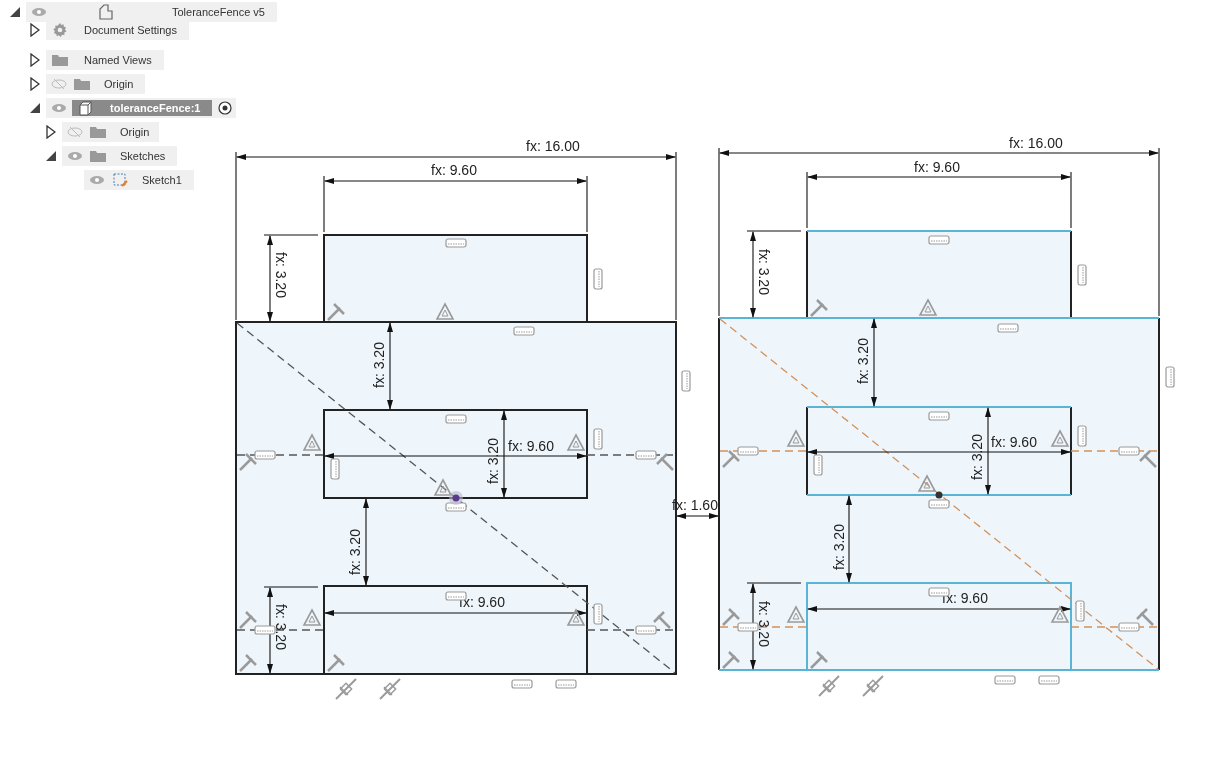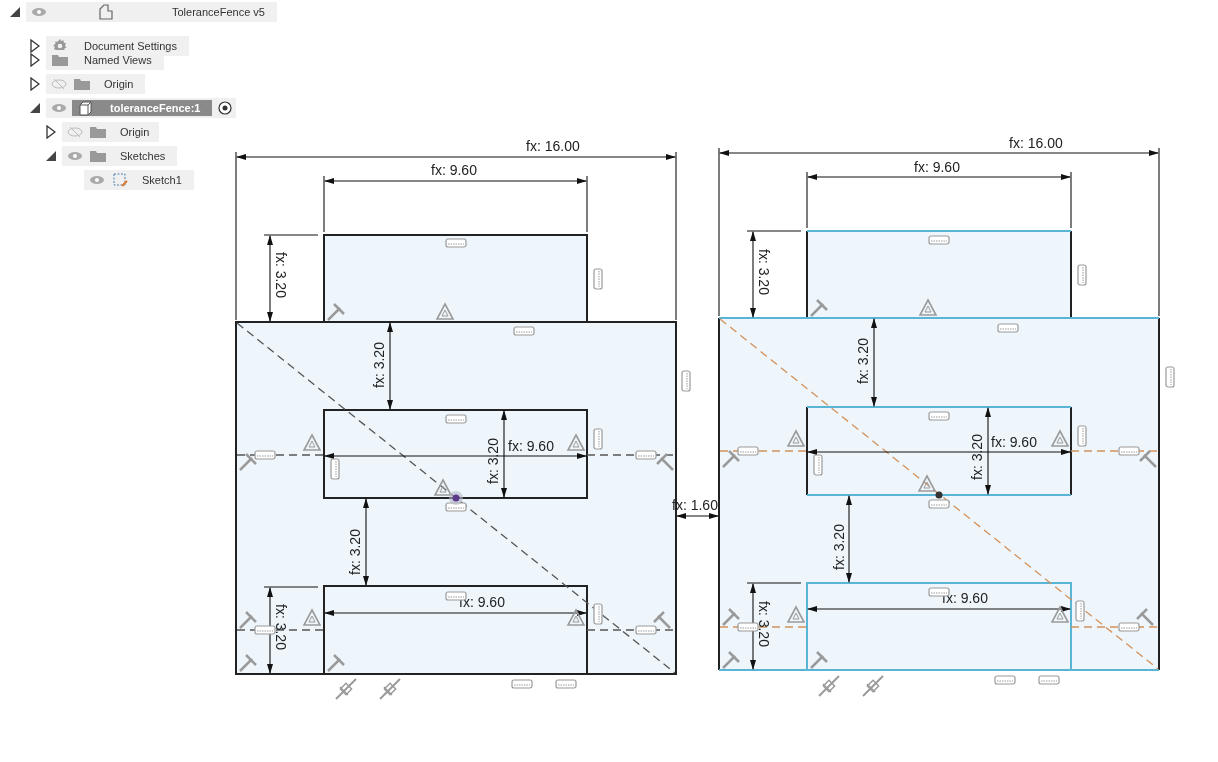--- a/index.html
+++ b/index.html
@@ -37,21 +37,21 @@
         </span>
       <span class="ico">
         <svg width="16" height="16">
             <path d="M2 15 V5 L6 1 H10 V7 H14 V15 Z" fill="none" stroke="#666" stroke-width="1.2"></path>
           </svg>
         </span>
       <span class="label">ToleranceFence v5</span>
     </span>
   </div>
 
-  <div class="row" style="left:28px; top:36px;">
+  <div class="row" style="left:28px; top:20px;">
     <span class="expander">
       <svg width="10" height="14">
           <polygon points="1,1 9,7 1,13" fill="none" stroke="#333" stroke-width="1.3"></polygon>
         </svg>
       </span>
     <span class="pill" style="padding-right:12px;">
       <span class="ico" style="margin-right:12px;">
         <svg width="16" height="16" viewBox="0 0 16 16">
             <path d="M8 1 L9.2 3 L11.5 2.3 L11.8 4.6 L14 5.5 L13 7.6 L14.5 9.5 L12.4 10.6 L12.4 13 L10 12.8 L8.7 15 L7 13.3 L4.8 14.3 L4.3 12 L2 11.3 L2.8 9 L1.3 7.2 L3.4 6 L3.3 3.6 L5.6 3.7 Z" fill="#999"></path>
             <circle cx="8" cy="8" r="2.3" fill="#f0f0f0"></circle>

